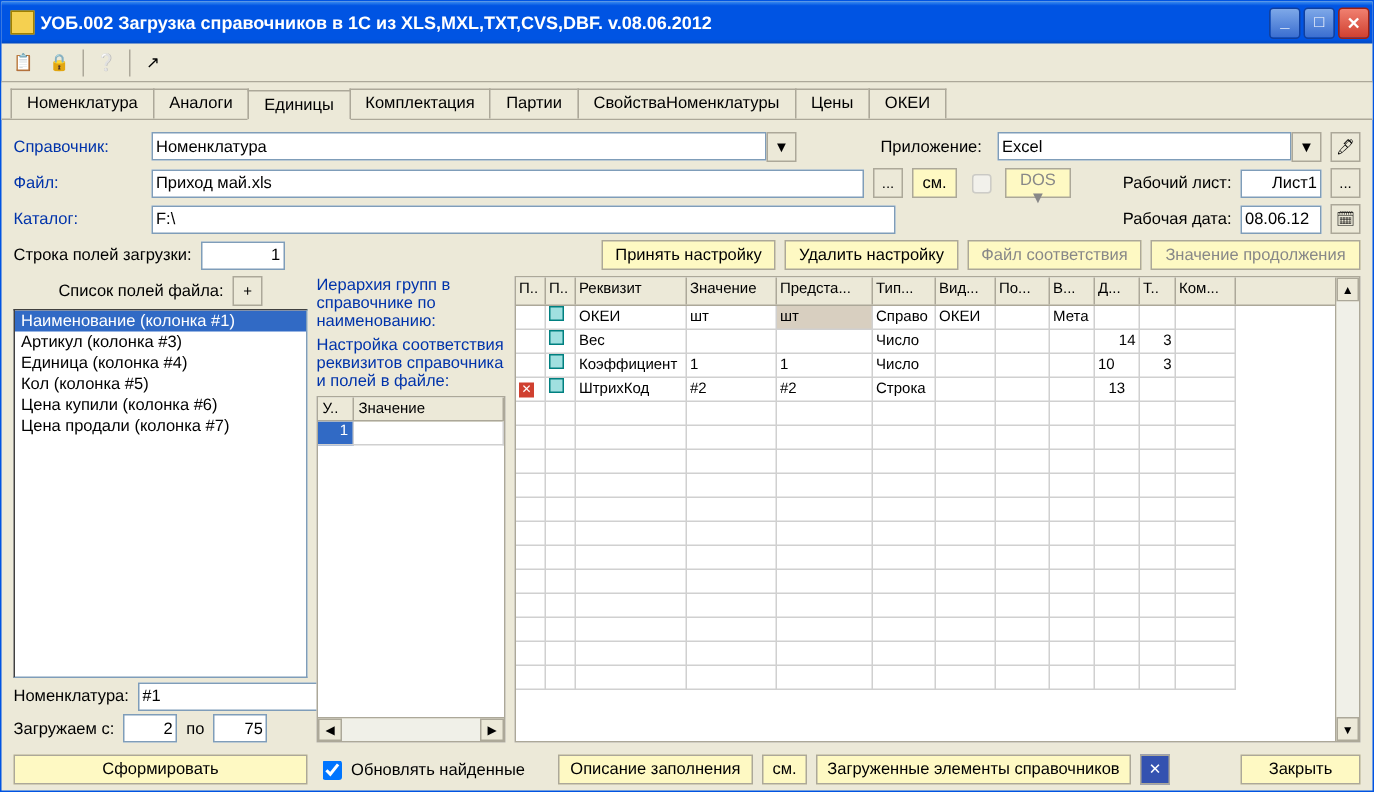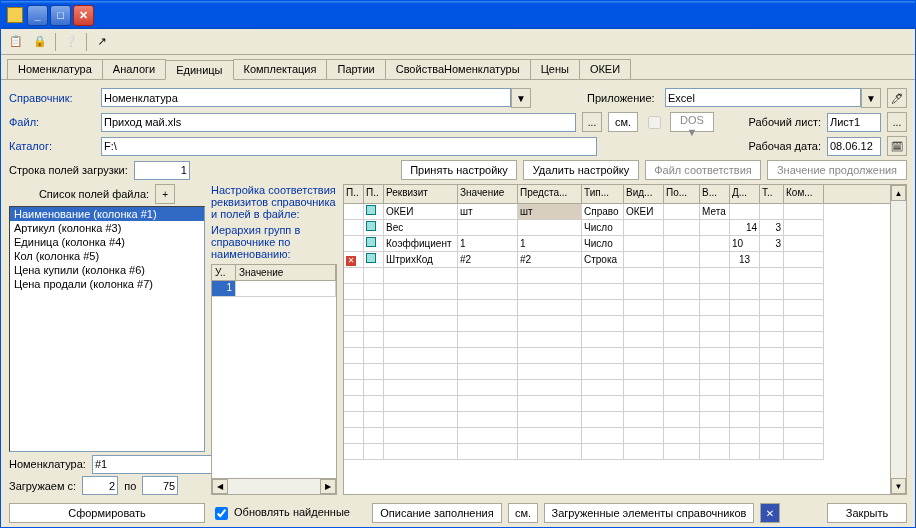--- a/index.html
+++ b/index.html
@@ -91,21 +91,21 @@
   padding: 1px 2px;
   border: 1px solid #7f9db9;
   background: #fff;
   height: 19px;
 }
 .btn {
   font-family: inherit; font-size: 11px;
   padding: 1px 6px;
   height: 20px;
   border: 1px solid #aca899;
-  background: #ffffff;
+  background: #fef9c3;
 }
 .btn:disabled {
   color: #888;
 }
 .smallbtn {
   width: 20px; height: 20px;
   border: 1px solid #aca899;
   background: #ece9d8;
   display: inline-flex; align-items: center; justify-content: center;
   font-size: 10px;
@@ -164,20 +164,21 @@
 .col-w1{width:20px}.col-w2{width:20px}.col-w3{width:74px}.col-w4{width:60px}
 .col-w5{width:64px}.col-w6{width:42px}.col-w7{width:40px}.col-w8{width:36px}
 .col-w9{width:30px}.col-w10{width:30px}.col-w11{width:24px}.col-w12{width:40px}
 </style>
 </head>
 <body>
 
 <div class="window">
   <div class="titlebar">
     <div class="appicon"></div>
+    <div class="title">УОБ.002 Загрузка справочников в 1С из XLS,MXL,TXT,CVS,DBF. v.08.06.2012</div>
     <div class="winbtns">
       <div class="winbtn">_</div>
       <div class="winbtn">□</div>
       <div class="winbtn close">✕</div>
     </div>
   </div>
 
   <div class="toolbar">
     <span class="tb-icon">📋</span>
     <span class="tb-icon">🔒</span>
@@ -216,21 +217,21 @@
 
     <div class="row">
       <span class="lbl" style="width:86px">Файл:</span>
       <input class="text" style="flex: 0 0 475px;" value="Приход май.xls">
       <button class="smallbtn">...</button>
       <button class="btn" style="width:30px">см.</button>
       <input type="checkbox" class="chk" disabled="" style="">
       <button class="btn" style="width:44px" disabled=""><span>DOS</span> ▼</button>
       <span style="flex:1"></span>
       <span class="lbl black">Рабочий лист:</span>
-      <input class="text" style="width: 54px;" value="Лист1">
+      <input class="text" style="width: 54px; text-align: right;" value="Лист1">
       <button class="smallbtn">...</button>
     </div>
 
     <div class="row">
       <span class="lbl" style="width:86px">Каталог:</span>
       <input class="text" style="flex: 0 0 496px;" value="F:\">
       <span style="flex:1"></span>
       <span class="lbl black">Рабочая дата:</span>
       <input class="text" style="width: 54px;" value="08.06.12">
       <button class="smallbtn">🗓</button>
@@ -267,22 +268,22 @@
         </div>
         <div class="row">
           <span class="lbl black">Загружаем с:</span>
           <input class="text" style="width: 36px; text-align: right;" value="2">
           <span class="lbl black">по</span>
           <input class="text" style="width: 36px; text-align: right;" value="75">
         </div>
       </div>
 
       <div class="midcol">
+        <div class="notetext">Иерархия групп в справочнике по наименованию:</div>
         <div class="notetext">Настройка соответствия реквизитов справочника и полей в файле:</div>
-        <div class="notetext">Иерархия групп в справочнике по наименованию:</div>
         <div class="smalltable">
           <div class="hdr">
             <div style="width:24px">У..</div>
             <div style="flex:1">Значение</div>
           </div>
           <div class="body">
             <div class="datarow">
               <div style="width:24px; background:#316ac5; color:#fff; text-align:right">1</div>
               <div style="flex:1"></div>
             </div>

